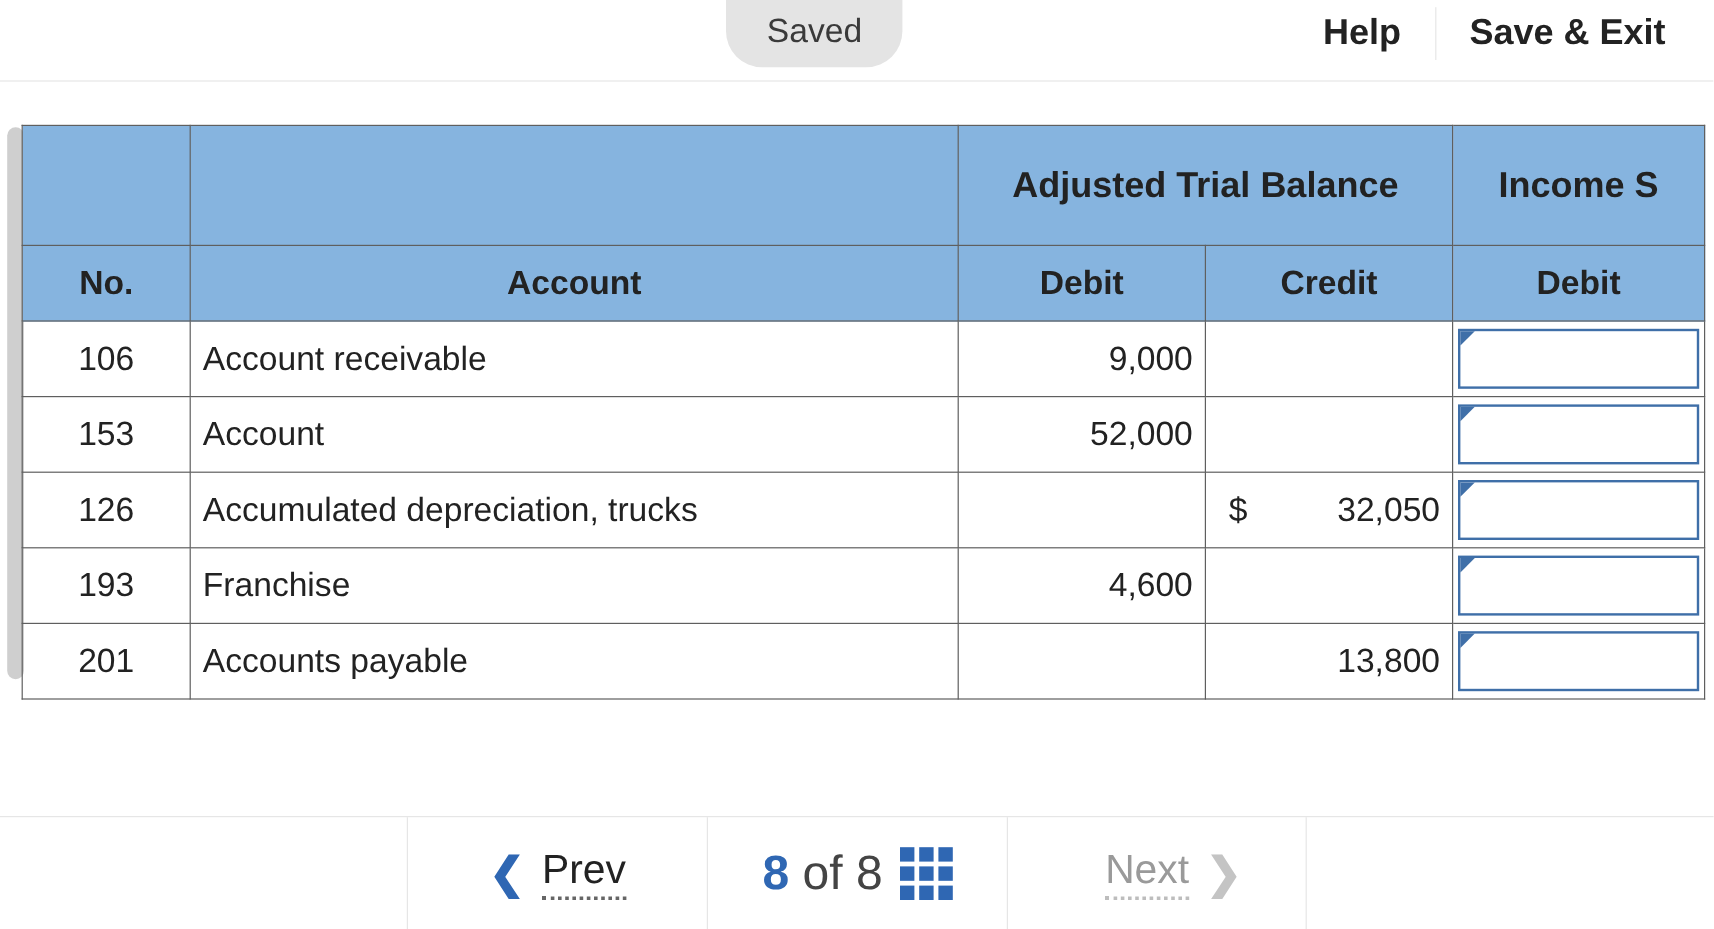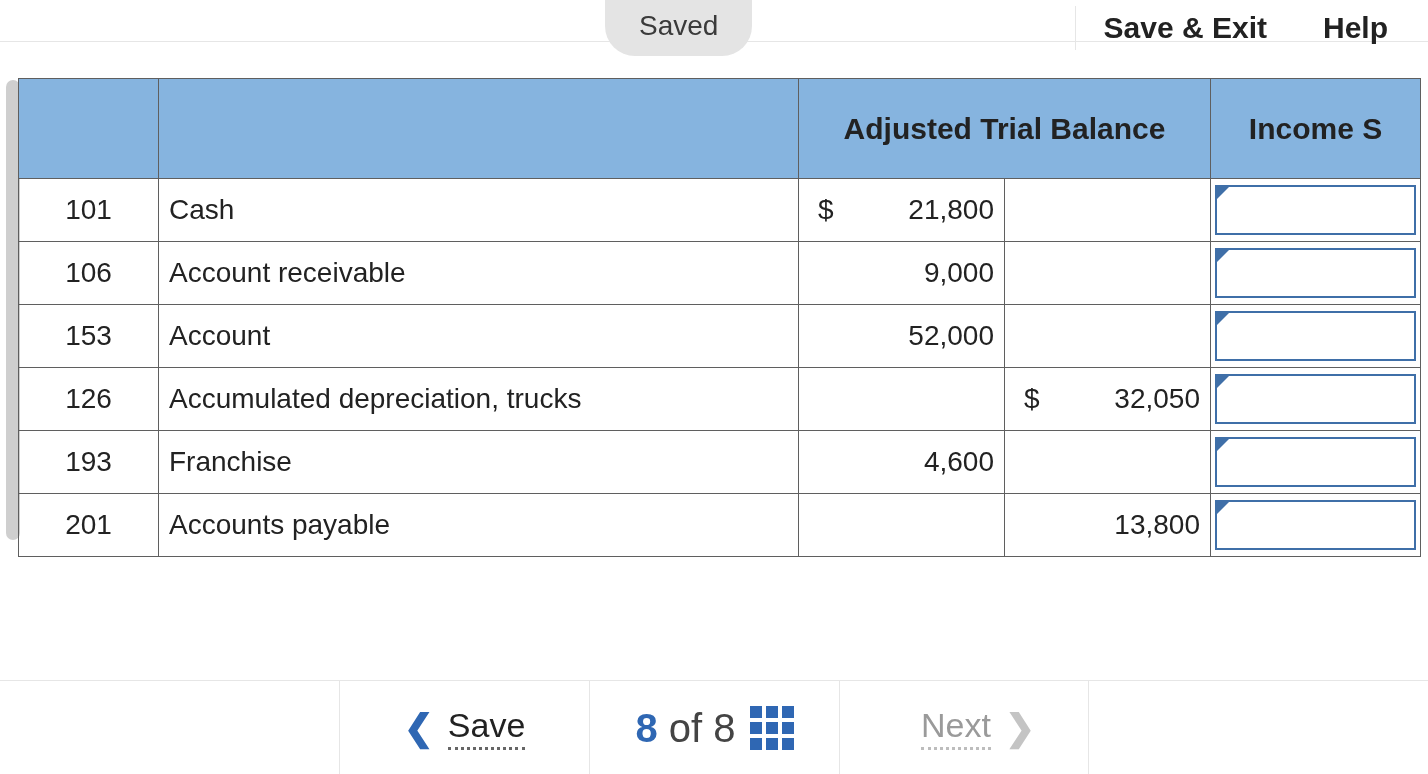--- a/index.html
+++ b/index.html
@@ -9,21 +9,21 @@
     font-family: Arial, Helvetica, sans-serif;
     background: #fff;
     color: #222;
     width: 1428px;
     height: 774px;
     overflow: hidden;
   }
   
   .topbar {
     position: relative;
-    height: 42px;
+    height: 68px;
     border-bottom: 1px solid #e6e6e6;
   }
   .saved-pill {
     position: absolute;
     left: 605px;
     top: 0;
     background: #e4e4e4;
     border-radius: 0 0 30px 30px;
     padding: 10px 34px 14px;
     font-size: 28px;
@@ -168,22 +168,22 @@
     gap: 4px;
   }
   .grid-icon span { background: #2f67b3; }
 </style>
 </head>
 <body>
 
 <div class="topbar">
   <div class="saved-pill">Saved</div>
   <div class="topbar-right">
+    <div class="top-btn first">Help</div>
     <div class="top-btn">Save &amp; Exit</div>
-    <div class="top-btn first">Help</div>
   </div>
 </div>
 
 <div class="main">
   <div class="scroll-track"></div>
 
   <table class="sheet">
     <colgroup>
       <col class="c-no">
         <col class="c-acc">
@@ -191,31 +191,29 @@
         <col class="c-c">
         <col class="c-isd">
     </colgroup>
     <thead>
       <tr class="group">
         <th></th>
         <th></th>
         <th colspan="2">Adjusted Trial Balance</th>
         <th>Income S</th>
       </tr>
+      <tr>
+        <th>No.</th>
+        <th>Account</th>
+        <th>Debit</th>
+        <th>Credit</th>
+        <th>Debit</th>
+      </tr>
     </thead>
     <tbody>
-      <tr>
-        <td class="no">101</td>
-        <td class="acc">Cash</td>
-        <td class="amt"><span class="sym">$</span><span>21,800</span></td>
-        <td class="amt"><span class="sym"></span><span></span></td>
-        <td class="input">
-            <div class="input-box"></div>
-          </td>
-      </tr>
       <tr>
         <td class="no">106</td>
         <td class="acc">Account receivable</td>
         <td class="amt"><span class="sym"></span><span>9,000</span></td>
         <td class="amt"><span class="sym"></span><span></span></td>
         <td class="input">
             <div class="input-box"></div>
           </td>
       </tr>
       <tr>
@@ -255,21 +253,21 @@
           </td>
       </tr>
     </tbody>
   </table>
 </div>
 
 <div class="bottom">
   <div class="nav-group">
     <div class="nav-cell">
       <span class="chev left">❮</span>
-      <span class="nav-label">Save</span>
+      <span class="nav-label">Prev</span>
     </div>
     <div class="nav-cell">
       <span class="page-ind">
         <span class="cur">8</span>
         <span>of</span>
         <span>8</span>
       </span>
       <span class="grid-icon">
         <span></span>
           <span></span>

